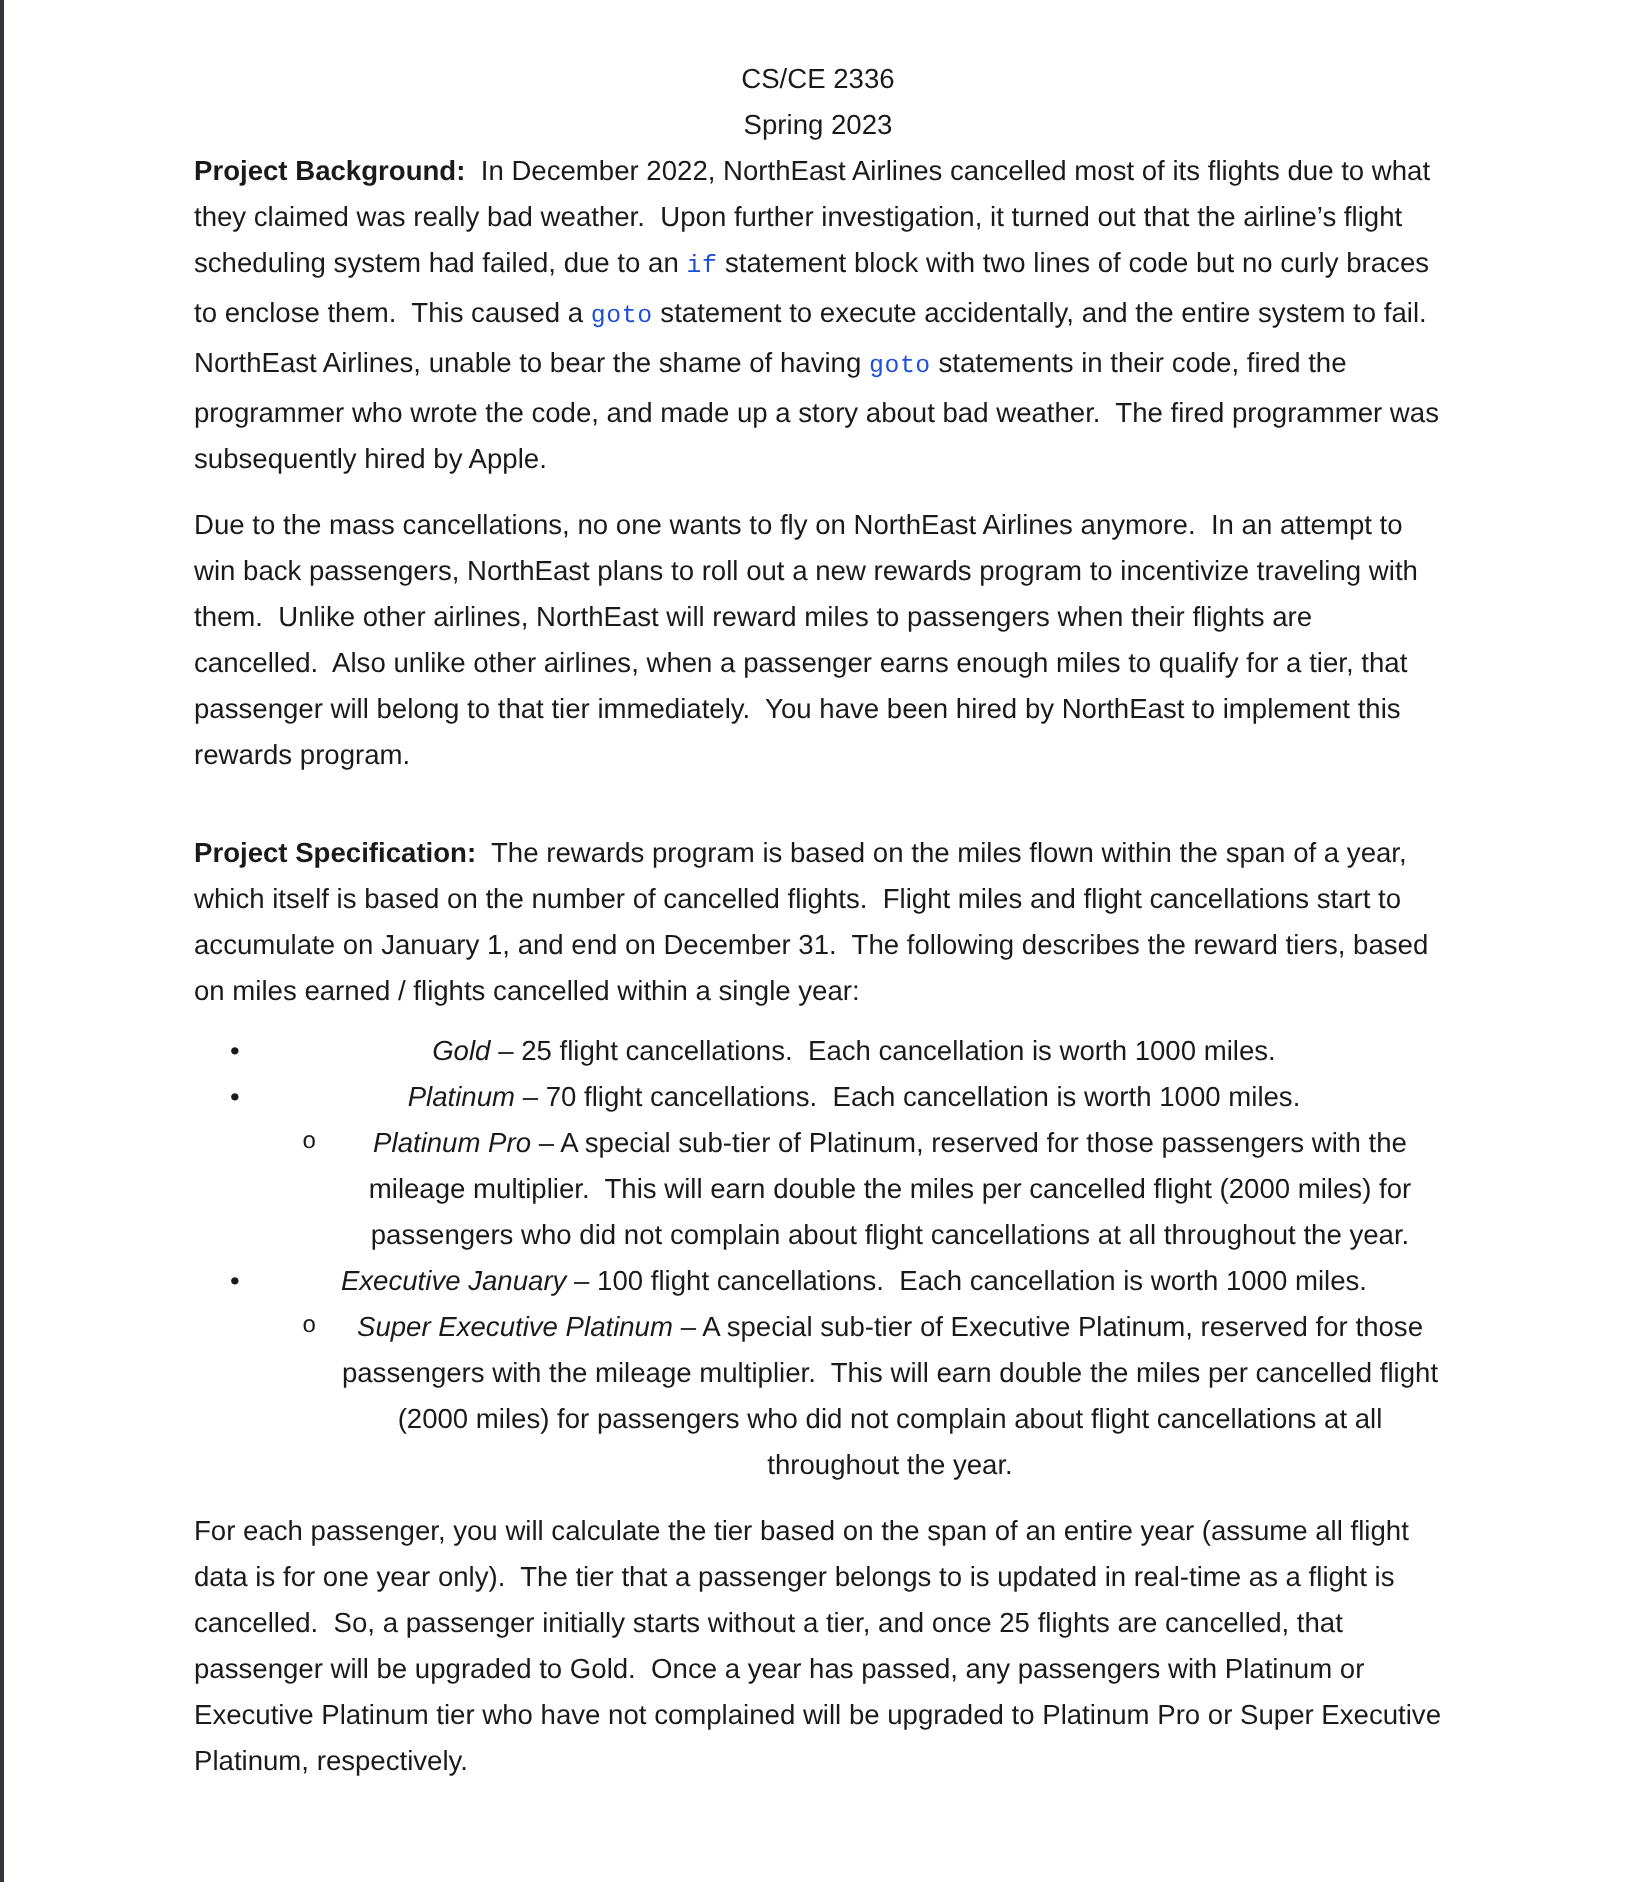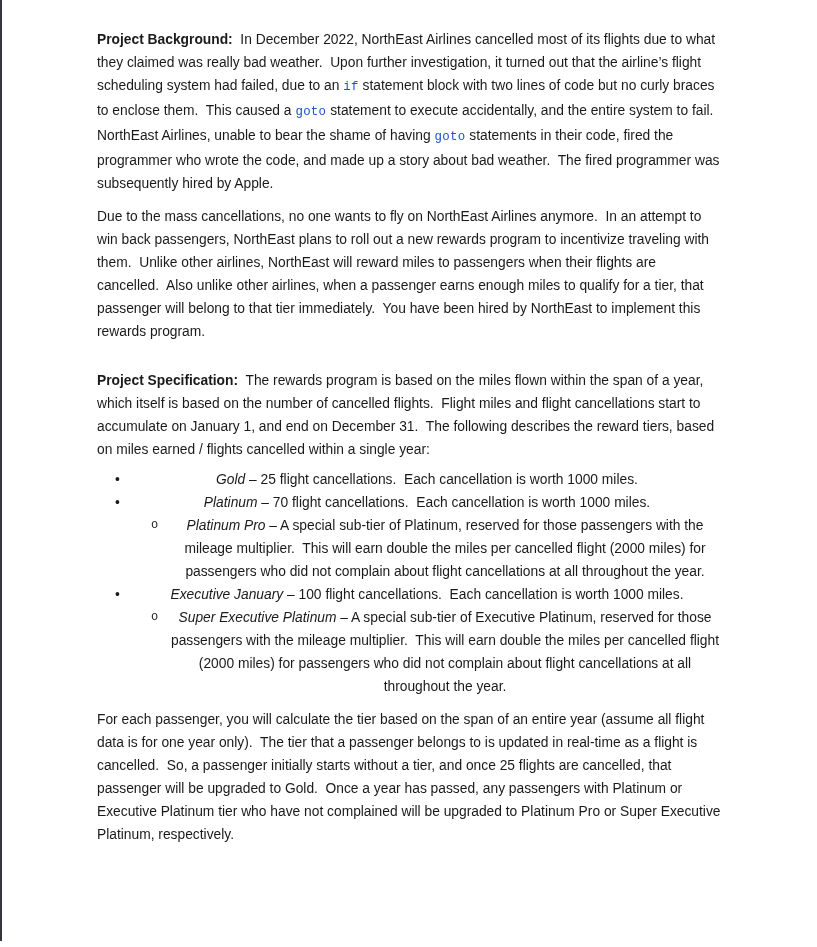--- a/index.html
+++ b/index.html
@@ -48,20 +48,22 @@
     letter-spacing: 0.3px;
   }
 </style>
 </head>
 <body>
 
 <div class="left-border"></div>
 
 <div class="page-content">
   <div class="doc-header">
+    <div class="header-line">CS/CE 2336</div>
+    <div class="header-line">Spring 2023</div>
   </div>
   <div id="doc-body">
       <div class="para"><span class="run-bold">Project Background:</span><span class="run-normal">  In December 2022, NorthEast Airlines cancelled most of its flights due to what they claimed was really bad weather.  Upon further investigation, it turned out that the airline’s flight scheduling system had failed, due to an </span><span class="run-code">if</span><span class="run-normal"> statement block with two lines of code but no curly braces to enclose them.  This caused a </span><span class="run-code">goto</span><span class="run-normal"> statement to execute accidentally, and the entire system to fail.  NorthEast Airlines, unable to bear the shame of having </span><span class="run-code">goto</span><span class="run-normal"> statements in their code, fired the programmer who wrote the code, and made up a story about bad weather.  The fired programmer was subsequently hired by Apple.</span></div>
       <div class="para"><span class="run-normal">Due to the mass cancellations, no one wants to fly on NorthEast Airlines anymore.  In an attempt to win back passengers, NorthEast plans to roll out a new rewards program to incentivize traveling with them.  Unlike other airlines, NorthEast will reward miles to passengers when their flights are cancelled.  Also unlike other airlines, when a passenger earns enough miles to qualify for a tier, that passenger will belong to that tier immediately.  You have been hired by NorthEast to implement this rewards program.</span></div>
       <div class="gap"></div>
       <div class="para"><span class="run-bold">Project Specification:</span><span class="run-normal">  The rewards program is based on the miles flown within the span of a year, which itself is based on the number of cancelled flights.  Flight miles and flight cancellations start to accumulate on January 1, and end on December 31.  The following describes the reward tiers, based on miles earned / flights cancelled within a single year:</span></div>
       <div class="list">
         <div class="li level1"><span class="marker">•</span><span class="li-text"><span class="run-italic">Gold</span><span class="run-normal"> – 25 flight cancellations.  Each cancellation is worth 1000 miles.</span></span></div>
         <div class="li level1"><span class="marker">•</span><span class="li-text"><span class="run-italic">Platinum</span><span class="run-normal"> – 70 flight cancellations.  Each cancellation is worth 1000 miles.</span></span></div>
         <div class="li level2"><span class="marker">o</span><span class="li-text"><span class="run-italic">Platinum Pro</span><span class="run-normal"> – A special sub-tier of Platinum, reserved for those passengers with the mileage multiplier.  This will earn double the miles per cancelled flight (2000 miles) for passengers who did not complain about flight cancellations at all throughout the year.</span></span></div>

